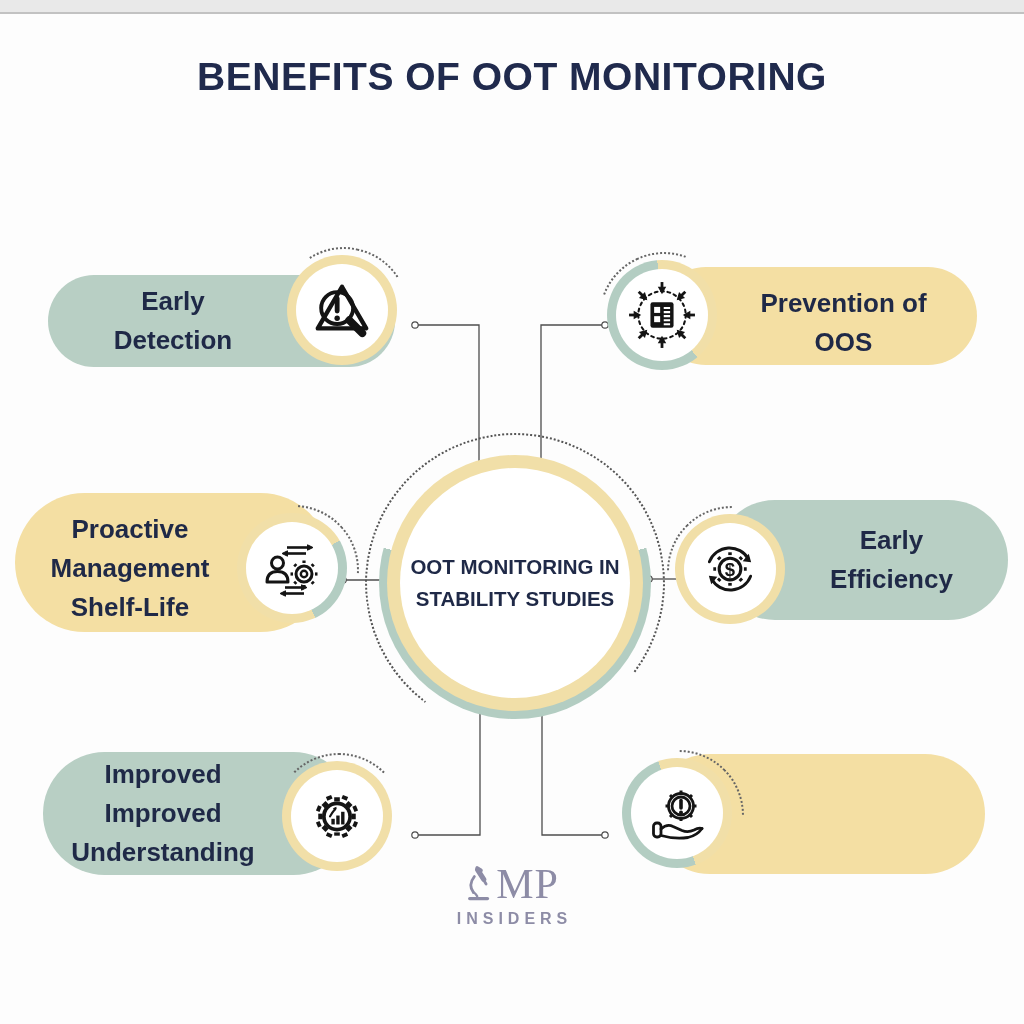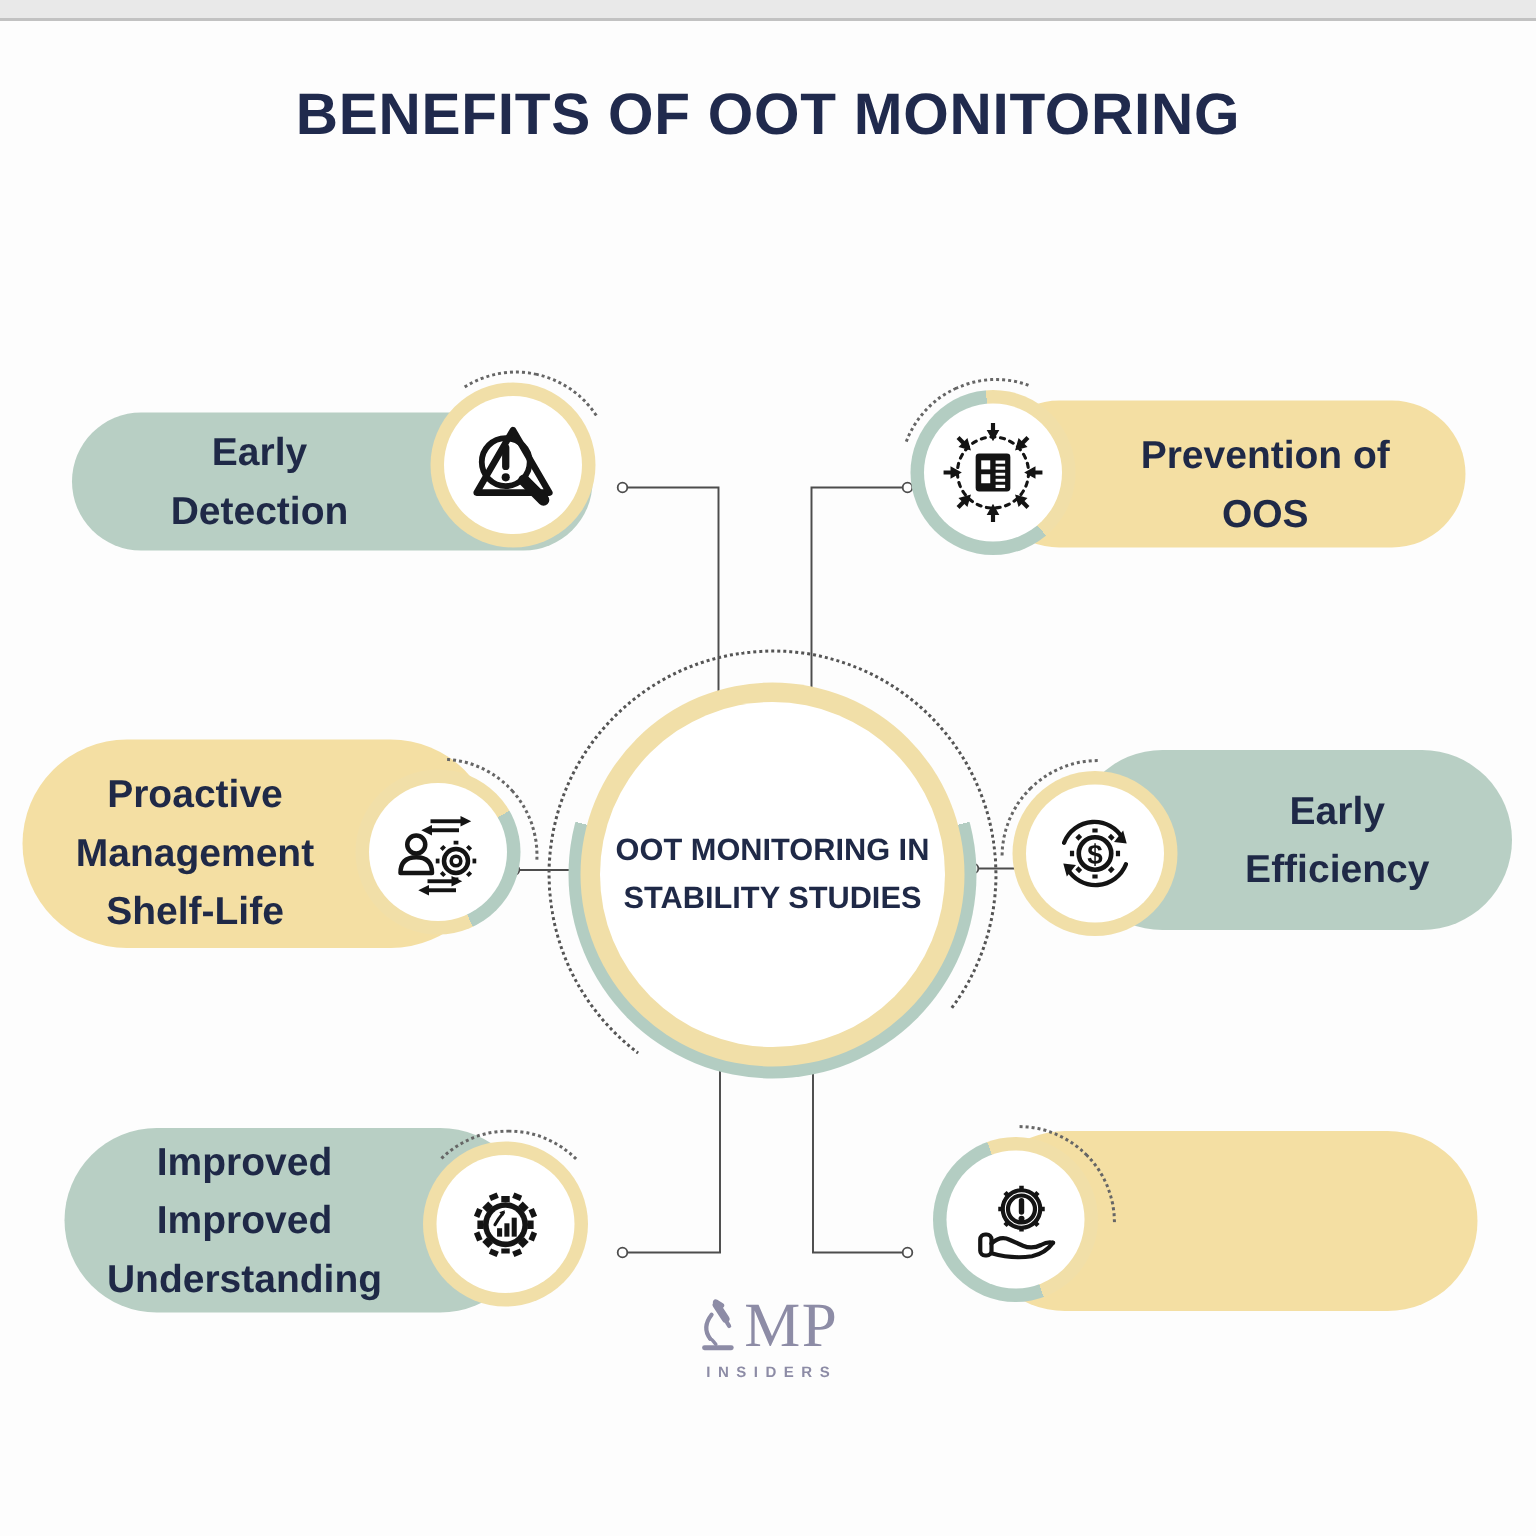--- a/index.html
+++ b/index.html
@@ -67,21 +67,21 @@
     text-align:center;color:#1f2947;font-weight:bold;font-size:20.5px;line-height:1.55;
   }
 
   
   .logo{position:absolute;left:0;top:852px;width:1024px;display:flex;flex-direction:column;align-items:center;z-index:2;}
   .logo-row{display:flex;align-items:flex-end;justify-content:center;}
   .logo-initials{
     font-family:"Liberation Serif", serif;color:#8d8ca6;font-size:42px;line-height:.9;letter-spacing:1px;
   }
   .logo-sub{
-    margin-top:6px;color:#8d8ca6;font-size:10px;font-weight:bold;letter-spacing:5px;text-indent:5px;
+    margin-top:6px;color:#8d8ca6;font-size:16px;font-weight:bold;letter-spacing:5px;text-indent:5px;
   }
   .ic{stroke:#141414;fill:none;stroke-linecap:round;stroke-linejoin:round;}
 </style>
 </head>
 <body>
 
 <div class="canvas">
   <div class="top-edge"></div>
 
   <div class="title">

